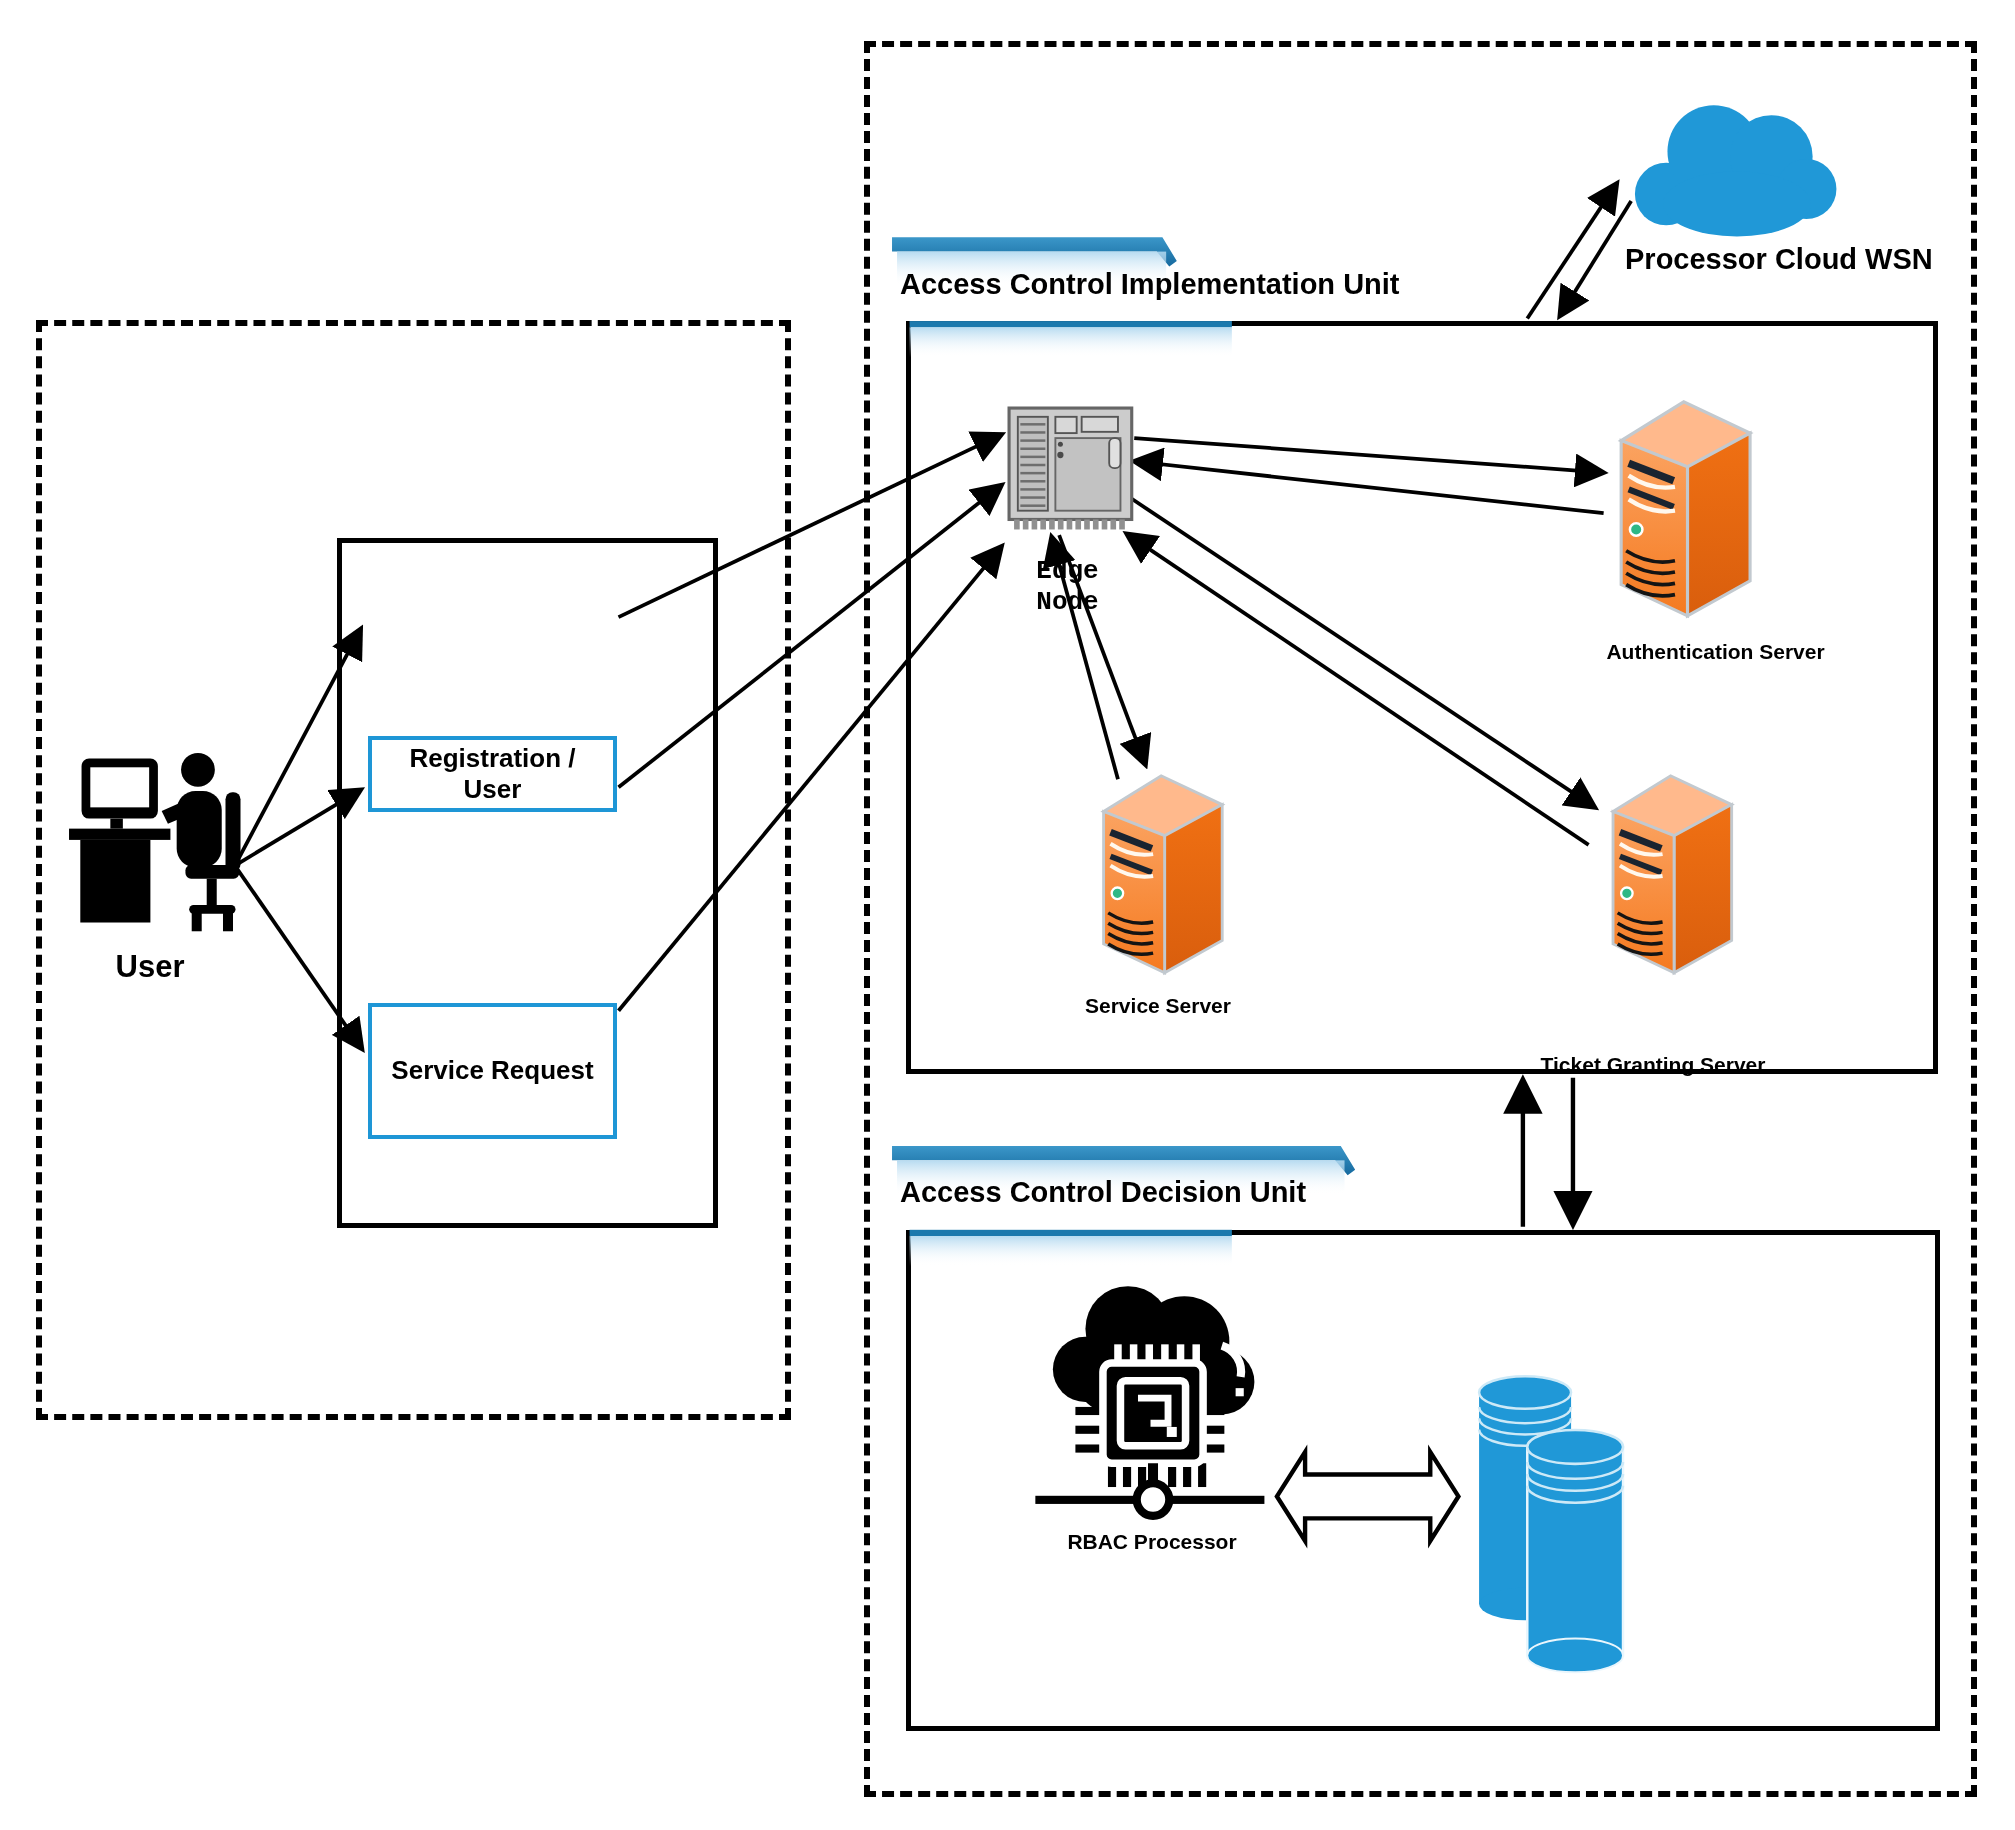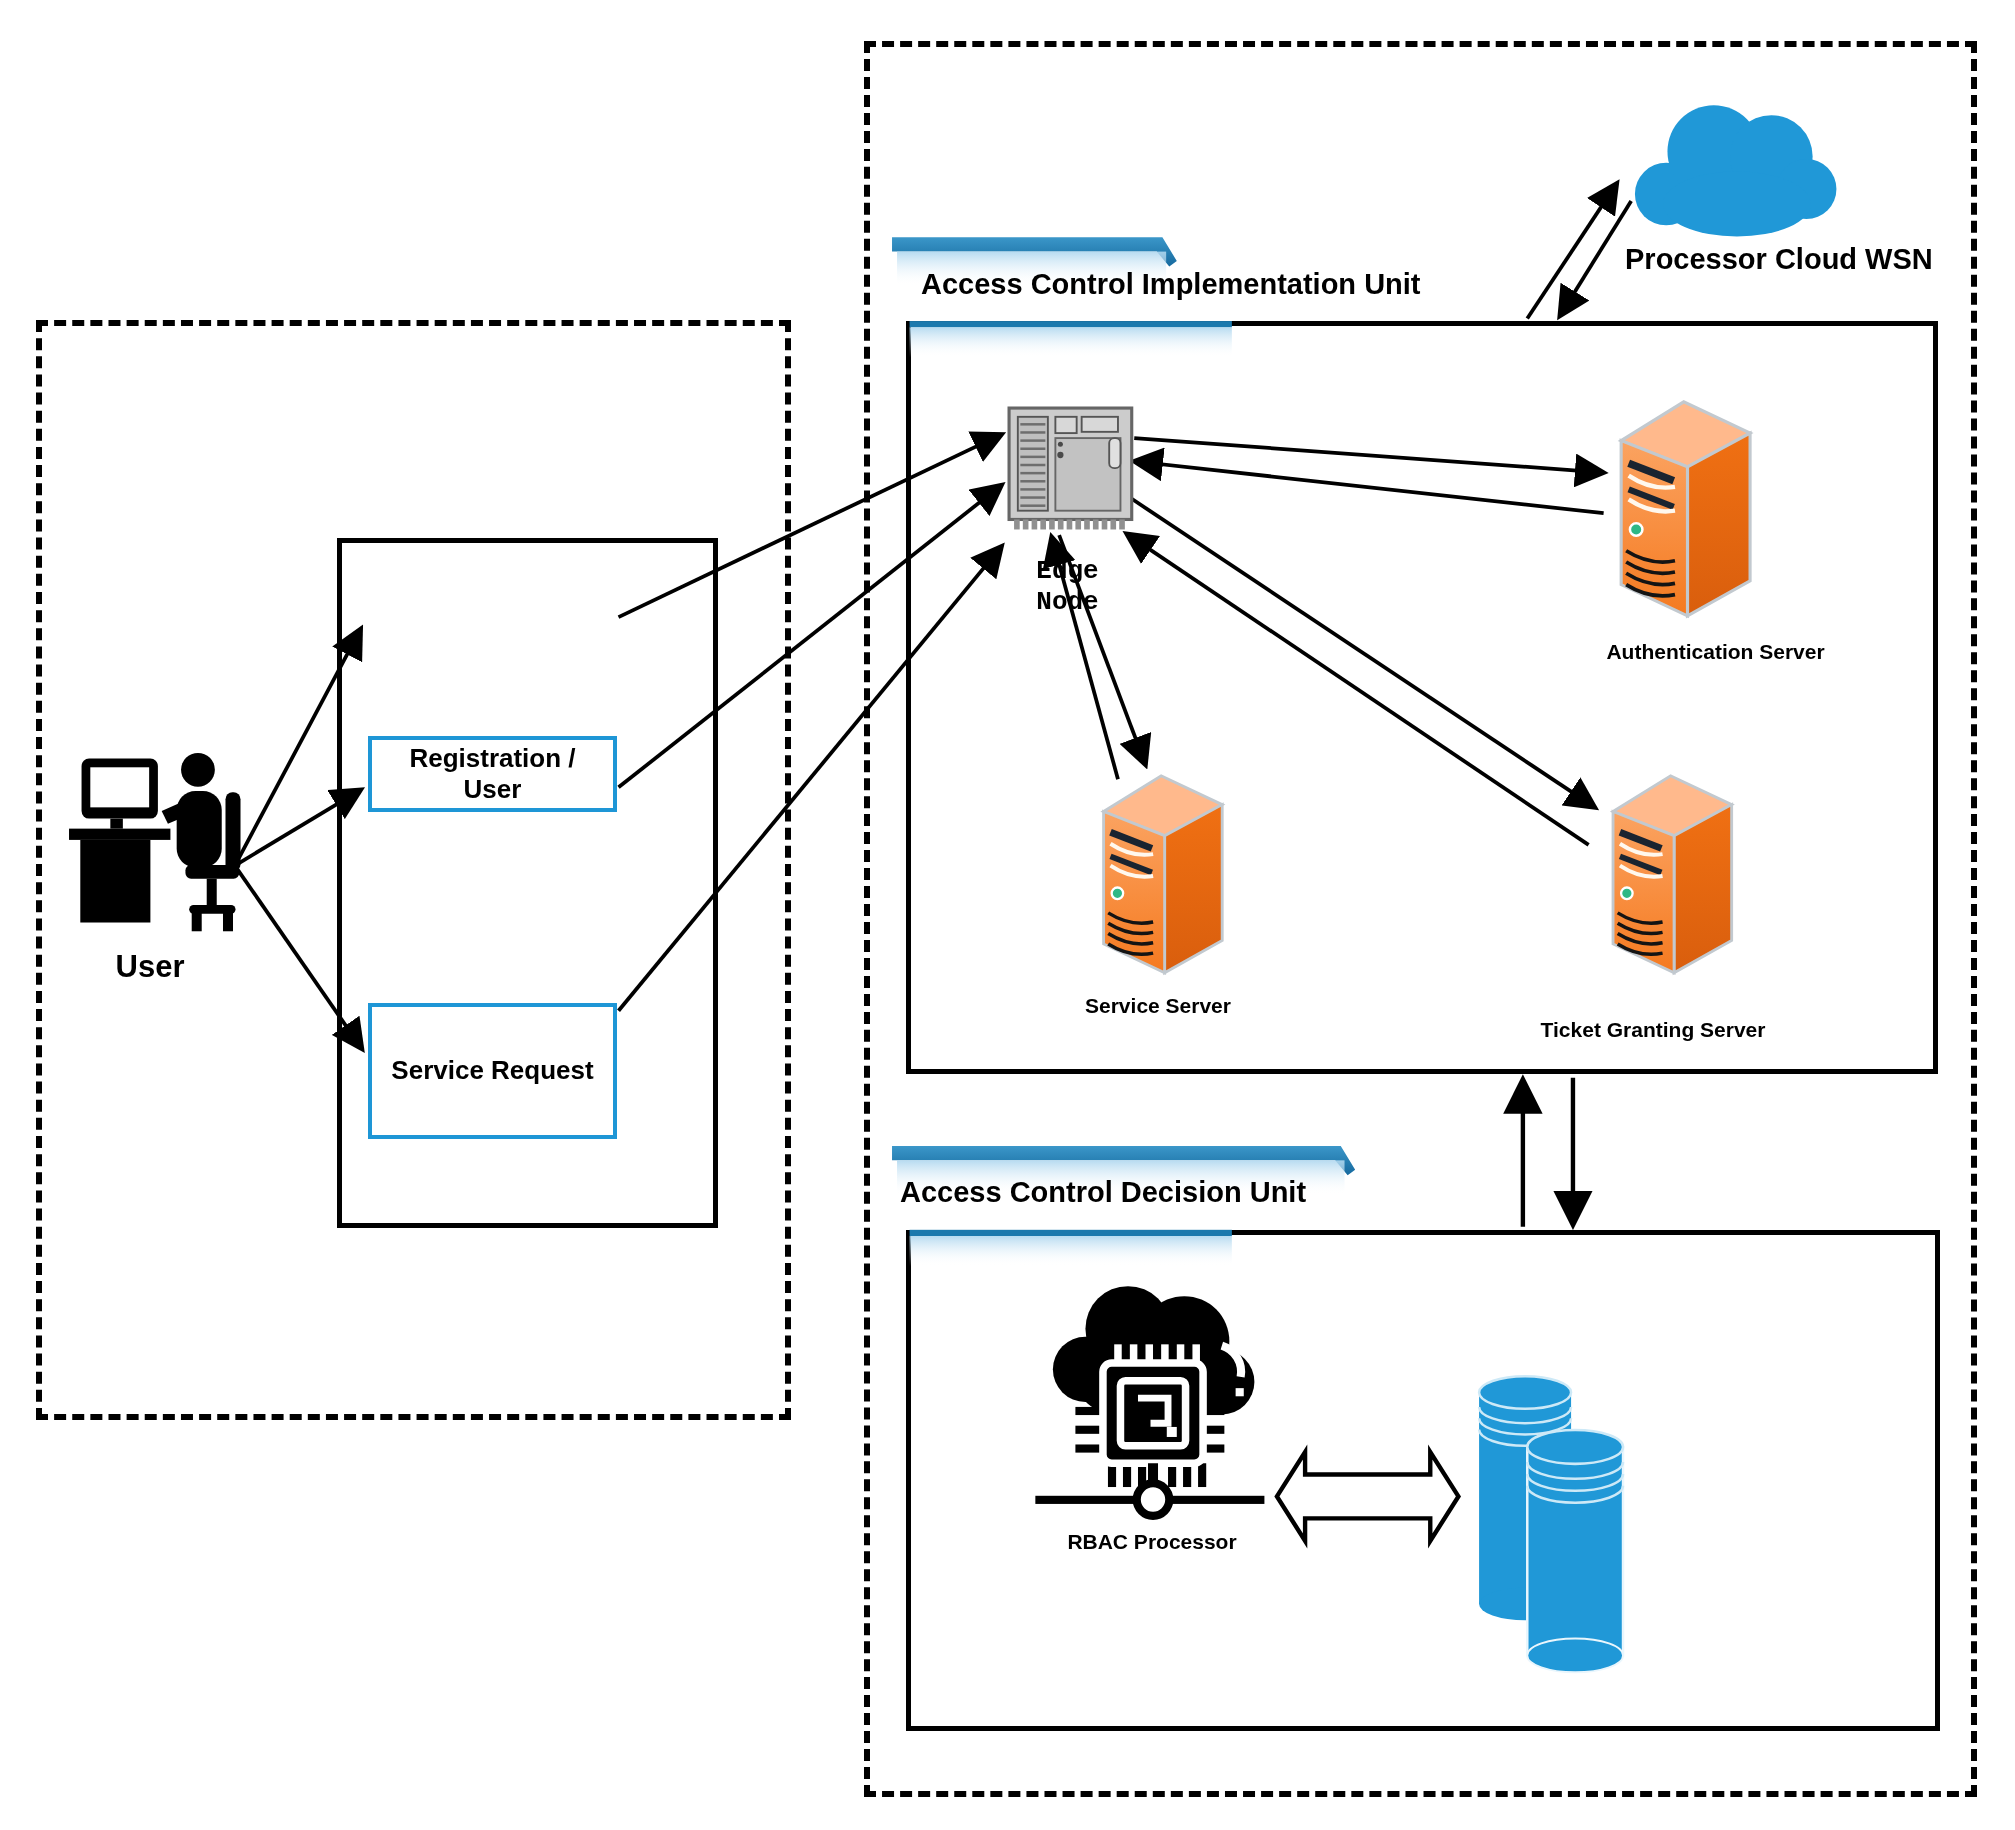--- a/index.html
+++ b/index.html
@@ -239,30 +239,30 @@
   <div class="abs lblc" style="left:53px;top:949px;width:194px;font-size:31px;">User</div>
 
   <div class="abs taskbox" style="left:368px;top:736px;width:249px;height:76px;">
     <span class="block">Registration /</span>
     <span class="block">User</span>
   </div>
   <div class="abs taskbox" style="left:368px;top:1003px;width:249px;height:136px;">
     <span class="block">Service Request</span>
   </div>
 
-  <div class="abs title" style="left:921px;top:268px;">Access Control Implementation Unit</div>
+  <div class="abs title" style="left:900px;top:268px;">Access Control Implementation Unit</div>
   <div class="abs title" style="left:900px;top:1176px;">Access Control Decision Unit</div>
 
   <div class="abs lblc" style="left:1011px;top:556px;width:113px;font-size:26px;line-height:1.2;font-family:Liberation Mono, monospace;">
     <span class="block">Edge</span>
     <span class="block">Node</span>
   </div>
 
   <div class="abs lblc" style="left:1537px;top:640px;width:357px;">Authentication Server</div>
   <div class="abs lblc" style="left:1036px;top:994px;width:244px;">Service Server</div>
-  <div class="abs lblc" style="left:1484px;top:1018px;width:338px;">Ticket Granting Server</div>
+  <div class="abs lblc" style="left:1484px;top:1053px;width:338px;">Ticket Granting Server</div>
 
   <div class="abs lbl" style="left:1625px;top:243px;font-size:29px;">Processor Cloud WSN</div>
 
   <div class="abs lblc" style="left:1036px;top:1530px;width:232px;">RBAC Processor</div>
 
 </div>
 
 
 </body></html>

